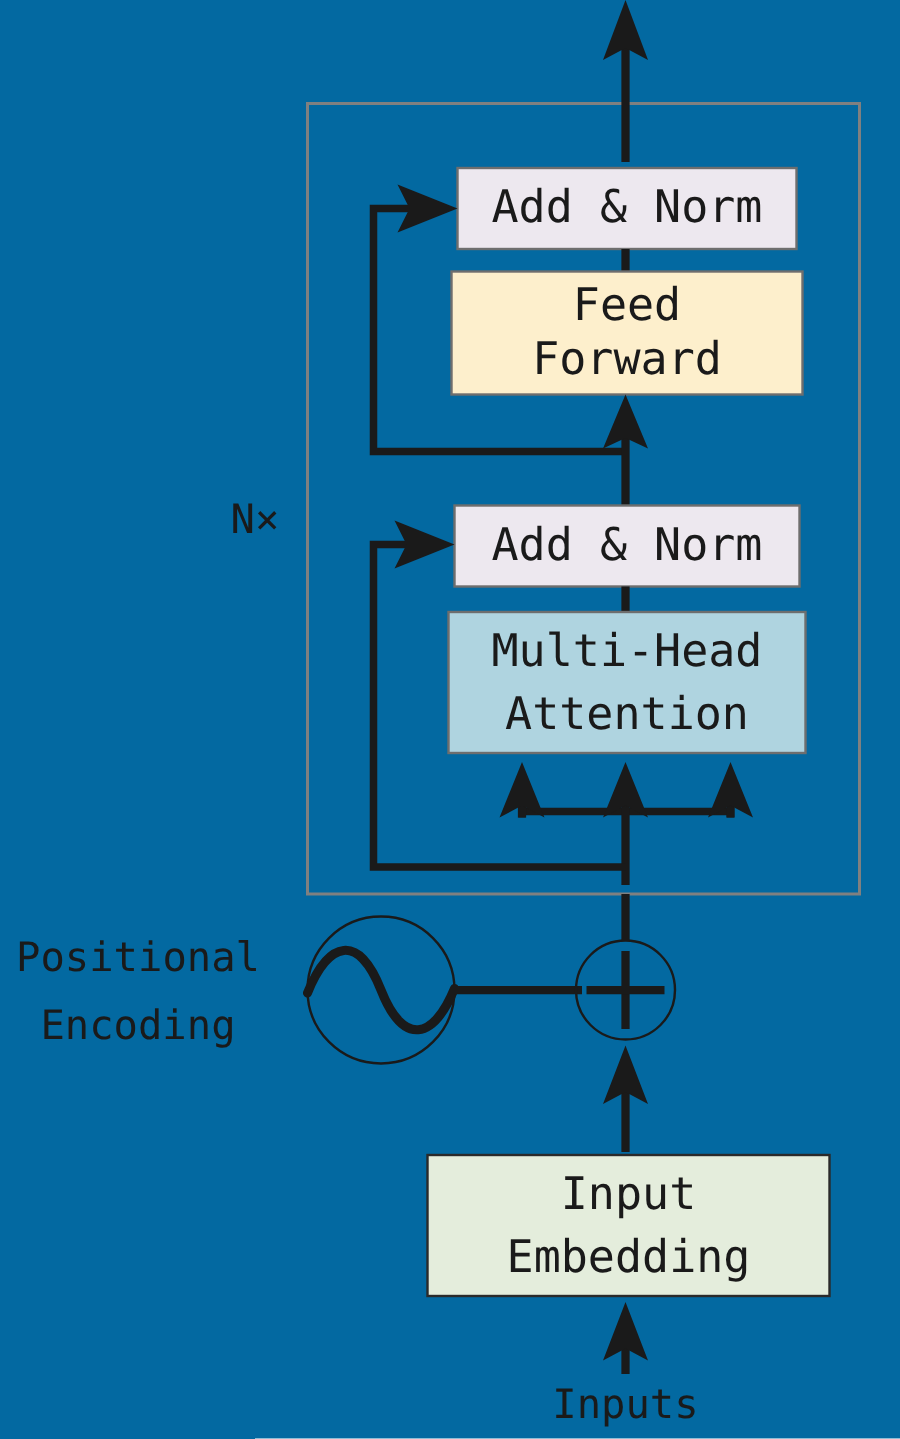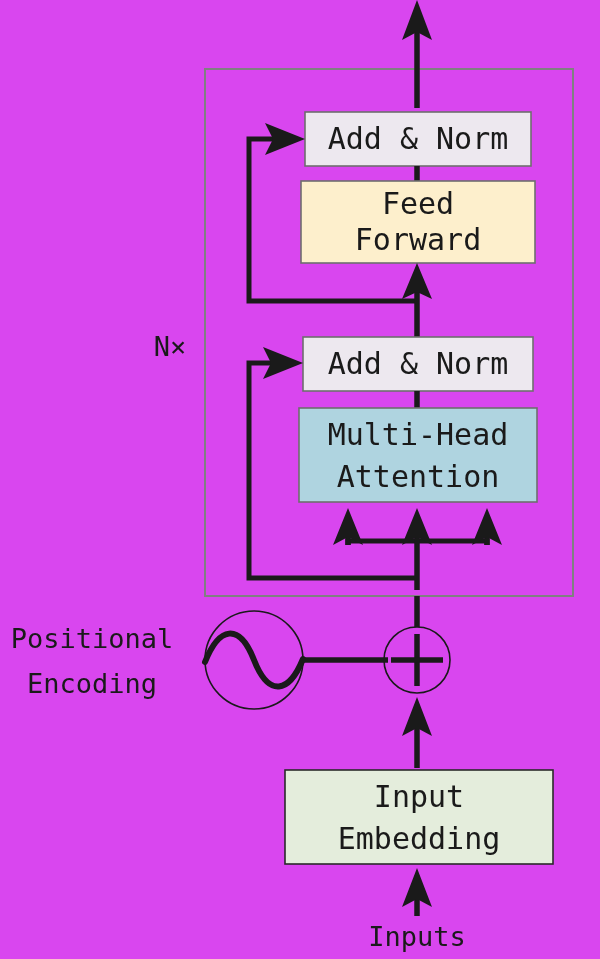--- a/index.html
+++ b/index.html
@@ -8,21 +8,21 @@
     padding: 0;
     background: #ffffff;
   }
   body {
     font-family: "DejaVu Sans Mono", monospace;
   }
   #diagram-root {
     position: relative;
     width: 600px;
     height: 959px;
-    background: #d946ef;
+    background: #0369a1;
     overflow: hidden;
   }
   #diagram-svg {
     position: absolute;
     left: 0;
     top: 0;
     width: 600px;
     height: 959px;
     display: block;
   }

